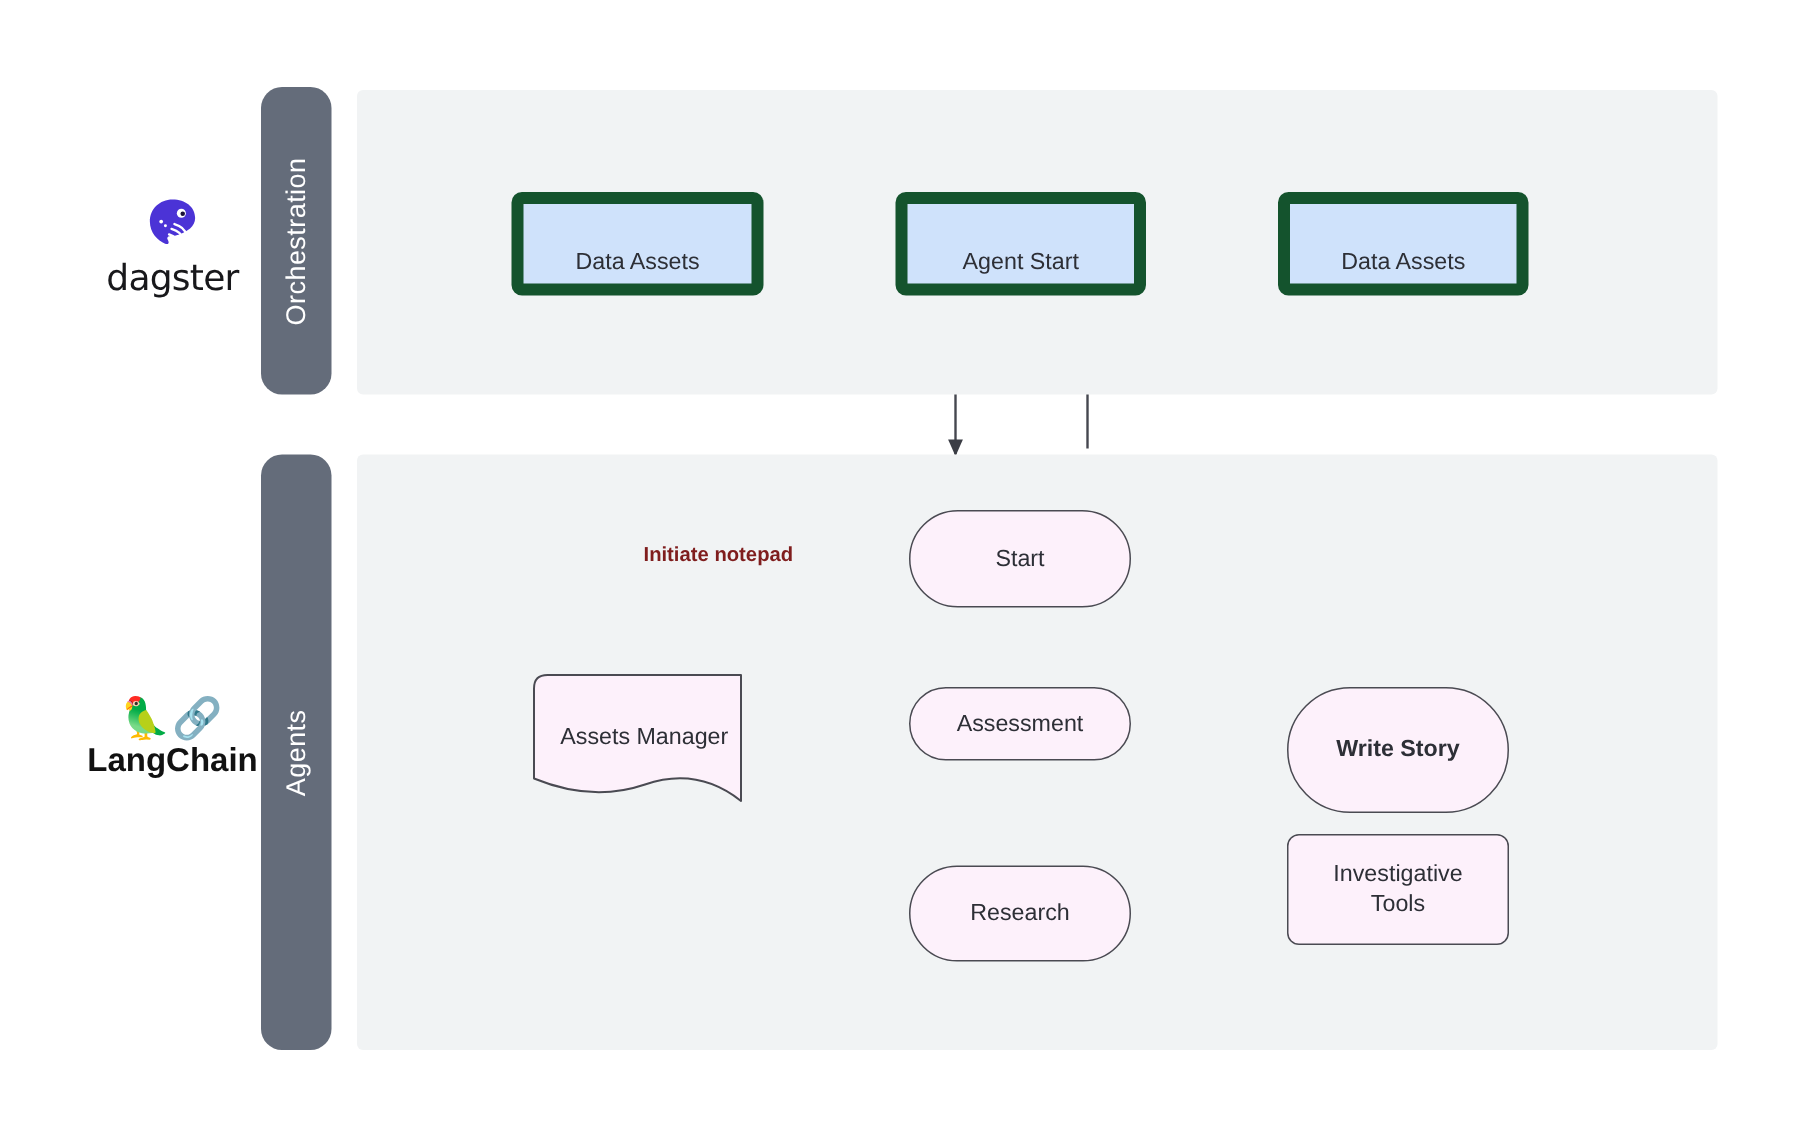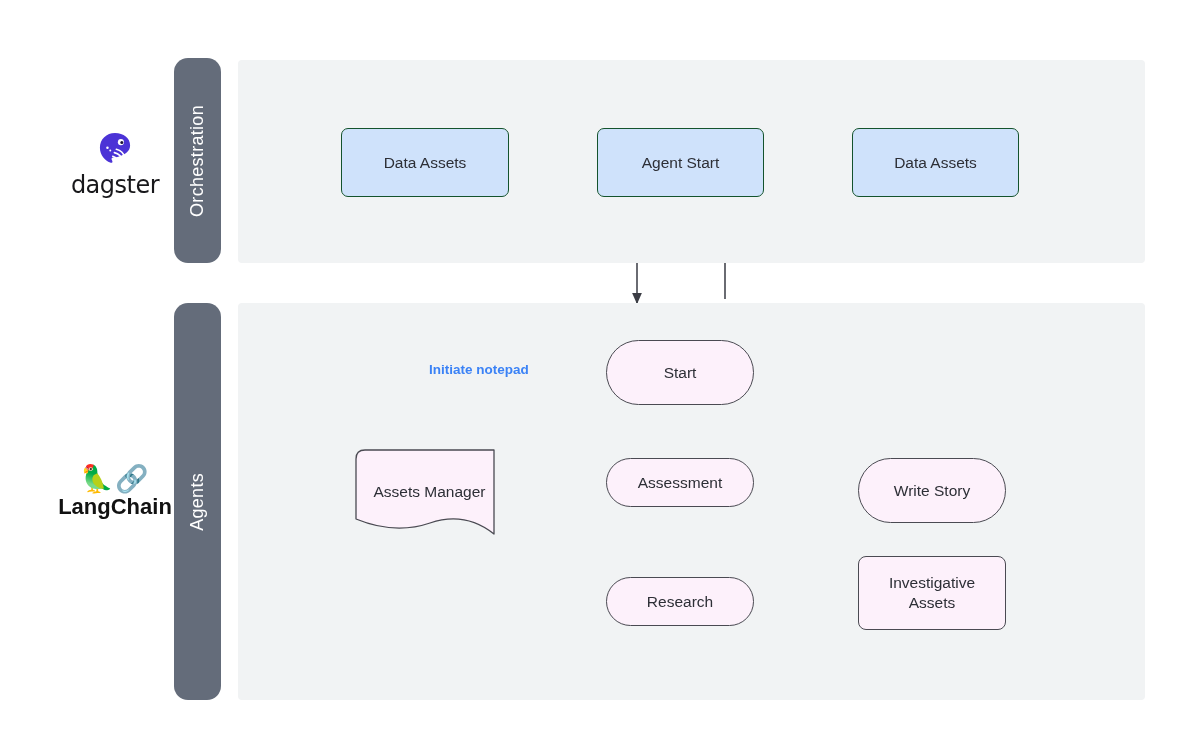--- a/index.html
+++ b/index.html
@@ -94,22 +94,23 @@
     justify-content: center;
     text-align: center;
     box-sizing: border-box;
     font-size: 15.5px;
     color: #2d2f36;
     line-height: 1.28;
     padding: 4px 8px;
   }
   .node.asset {
     background: #cfe2fb;
-    border: 1px solid #14532d;
+    border: 8px solid #14532d;
     border-radius: 7px;
+    align-items: flex-end;
   }
   .node.stadium {
     background: #fdf1fb;
     border: 1.3px solid #4a4a52;
     border-radius: 999px;
   }
   .node.rounded {
     background: #fdf1fb;
     border: 1.3px solid #4a4a52;
     border-radius: 8px;
@@ -129,30 +130,30 @@
     z-index: 1;
   }
 
   #node-data-assets-1  { left: 341px; top: 128px; width: 168px; height: 69px; }
   #node-agent-asset    { left: 597px; top: 128px; width: 167px; height: 69px; }
   #node-data-assets-2  { left: 852px; top: 128px; width: 167px; height: 69px; }
 
   #node-start          { left: 606px; top: 340px; width: 148px; height: 65px; text-align: center; }
   #node-notepad        { left: 355px; top: 449px; width: 149px; height: 86px; }
   #node-assessment     { left: 606px; top: 458px; width: 148px; height: 49px; }
-  #node-write-story    { left: 858px; top: 458px; width: 148px; height: 65px; }
-  #node-research       { left: 606px; top: 577px; width: 148px; height: 49px; }
+  #node-write-story    { left: 858px; top: 458px; width: 148px; height: 84px; font-weight: bold; }
+  #node-research       { left: 606px; top: 577px; width: 148px; height: 64px; }
   #node-tools          { left: 858px; top: 556px; width: 148px; height: 74px; }
 
   
   .edge-label {
     position: absolute;
     font-size: 13.5px;
     font-weight: bold;
-    color: #3b82f6;
+    color: #7f1d1d;
     white-space: nowrap;
   }
   #edge-label-initiate-notepad { left: 429px; top: 362px; }
 </style>
 </head>
 <body>
 
 <svg id="canvas" viewBox="0 0 1200 755" xmlns="http://www.w3.org/2000/svg">
   <defs>
     <marker id="arrow" viewBox="0 0 10 10" refX="9" refY="5" markerWidth="7" markerHeight="7" orient="auto-start-reverse">
@@ -250,17 +251,17 @@
   <span>Write Story</span>
 </div>
 
 <div class="node stadium" id="node-research">
   <span>Research</span>
 </div>
 
 <div class="node rounded" id="node-tools">
   <span>
     <span>Investigative</span><br>
-    <span>Assets</span>
+    <span>Tools</span>
   </span>
 </div>
 
 <div class="edge-label" id="edge-label-initiate-notepad">Initiate notepad</div>
 
 </body></html>

